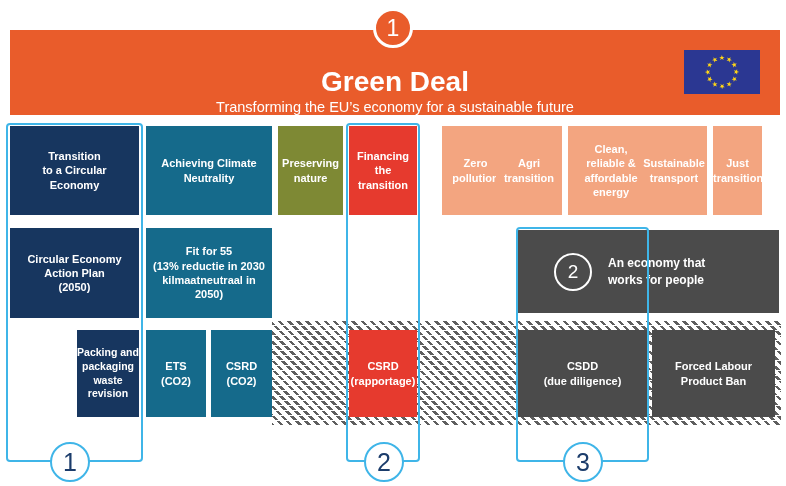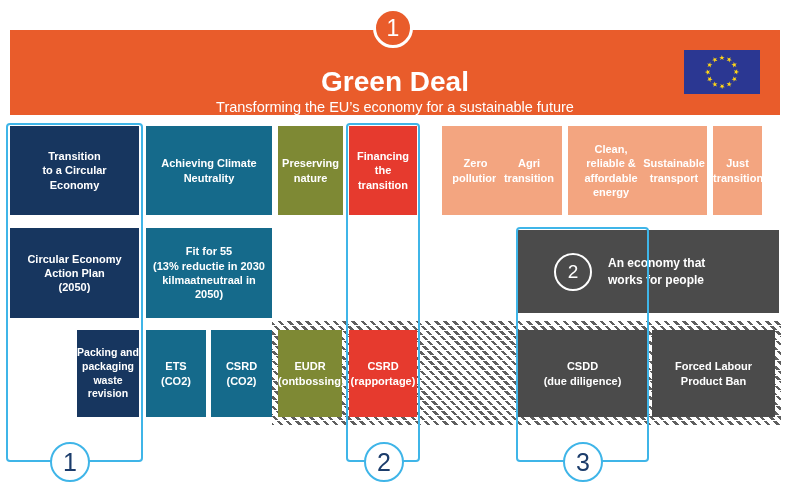--- a/index.html
+++ b/index.html
@@ -163,24 +163,20 @@
 revision</span>
     </div>
   <div class="box teal fs11" style="left:146px;top:330px;width:60px;height:87px;">
       <span>ETS
 (CO2)</span>
     </div>
   <div class="box teal fs11" style="left:211px;top:330px;width:61px;height:87px;">
       <span>CSRD
 (CO2)</span>
     </div>
-  <div class="box olive fs11" style="left:278px;top:330px;width:64px;height:87px;">
-      <span>EUDR
-(ontbossing)</span>
-    </div>
   <div class="box red fs11" style="left:349px;top:330px;width:68px;height:87px;">
       <span>CSRD
 (rapportage)</span>
     </div>
   <div class="box darkgray fs11" style="left:518px;top:330px;width:129px;height:87px;">
       <span>CSDD
 (due diligence)</span>
     </div>
   <div class="box darkgray fs11" style="left:652px;top:330px;width:123px;height:87px;">
       <span>Forced Labour

